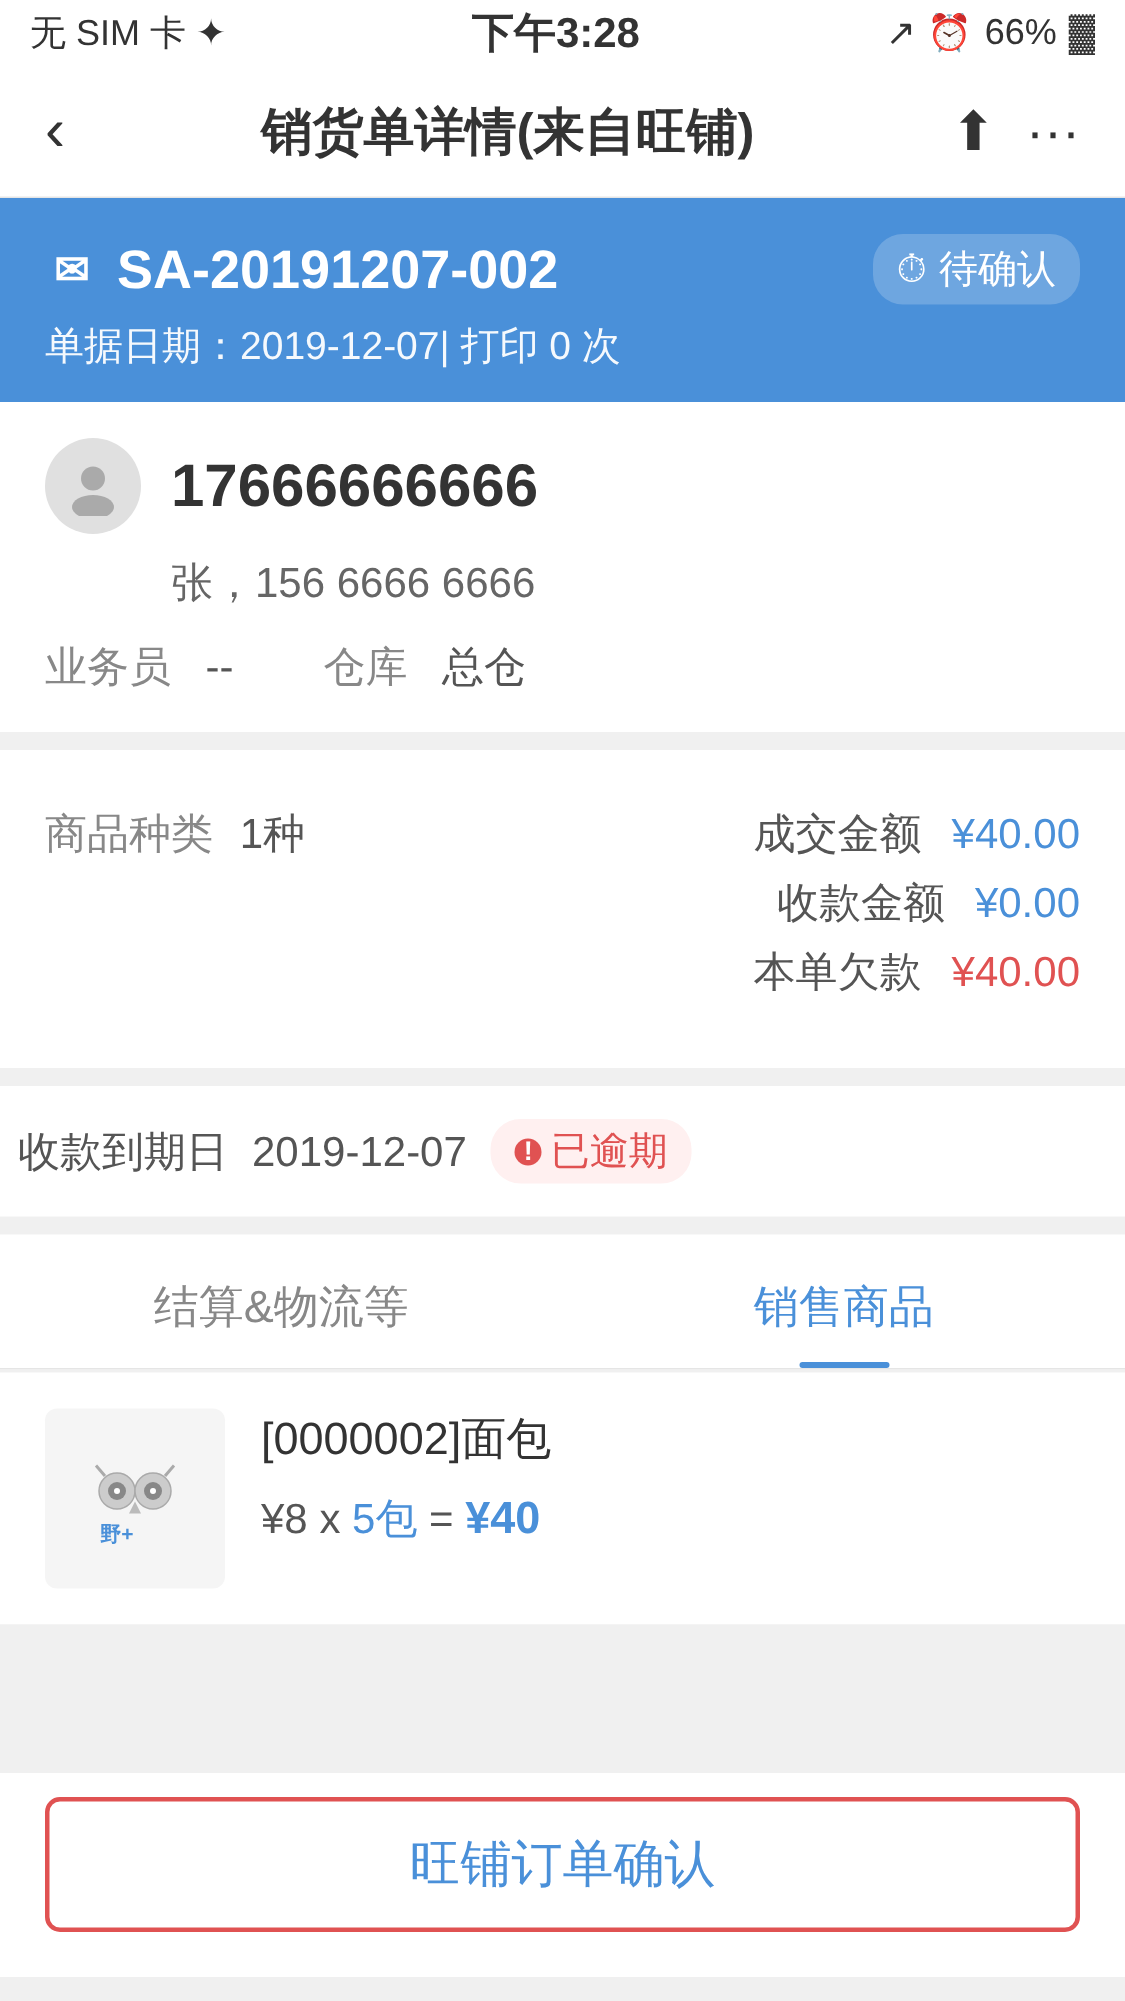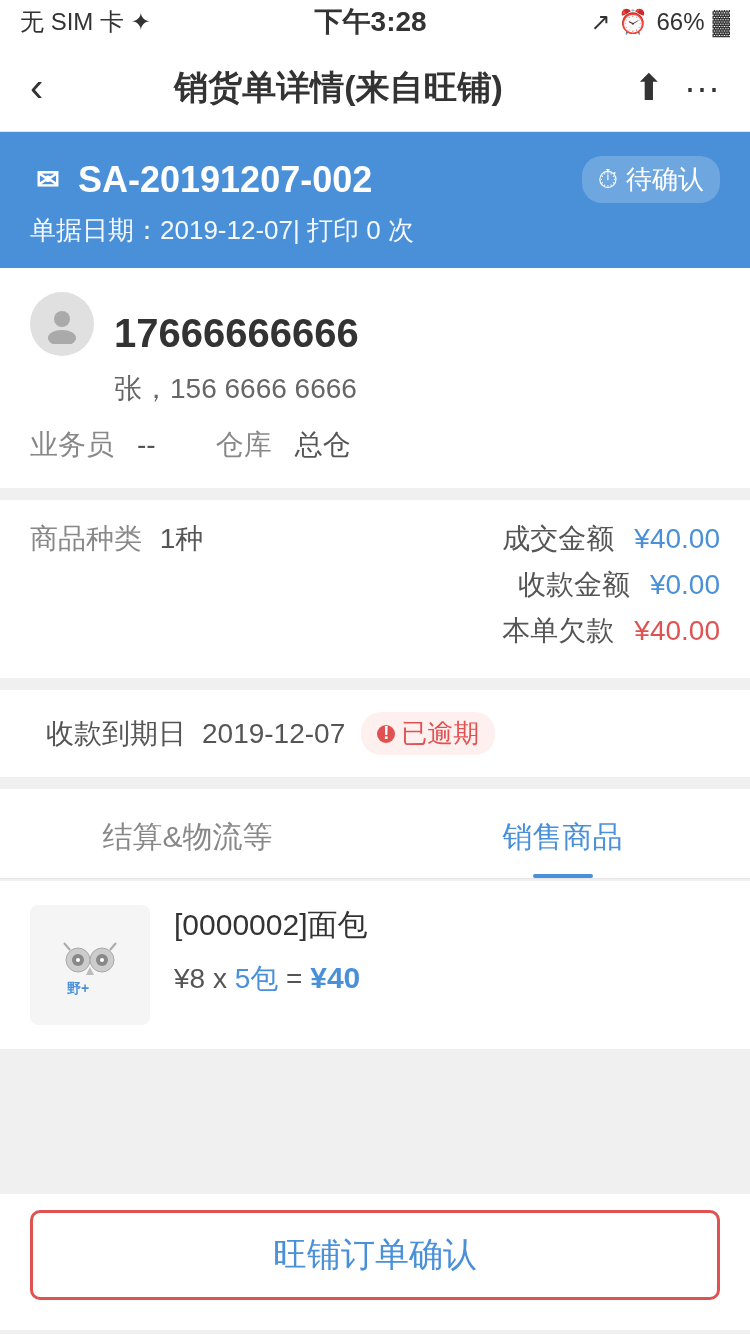--- a/index.html
+++ b/index.html
@@ -95,21 +95,21 @@
     }
 
     
     .customer-card {
       background: #fff;
       padding: 24px 30px;
       margin-bottom: 12px;
     }
     .customer-header {
       display: flex;
-      align-items: flex-end;
+      align-items: center;
       gap: 20px;
       margin-bottom: 14px;
     }
     .customer-avatar {
       width: 64px;
       height: 64px;
       border-radius: 50%;
       background: #e0e0e0;
       display: flex;
       align-items: center;
@@ -135,21 +135,21 @@
       font-size: 28px;
       color: #555;
       padding-left: 0;
     }
     .meta-item { display: flex; align-items: center; gap: 23px; }
     .meta-label { color: #888; }
 
     
     .summary-card {
       background: #fff;
-      padding: 20px 30px;
+      padding: 37px 30px;
       margin-bottom: 12px;
       display: flex;
       justify-content: space-between;
       align-items: flex-start;
     }
     .summary-left { font-size: 28px; color: #555; }
     .summary-left-label { color: #888; margin-right: 10px; }
     .summary-right { text-align: right; }
     .summary-row {
       display: flex;
@@ -159,21 +159,21 @@
       margin-bottom: 8px;
       font-size: 28px;
     }
     .summary-row-label { color: #555; }
     .amount-blue { color: #4a90d9; font-weight: 500; }
     .amount-red { color: #e05252; font-weight: 500; }
 
     
     .due-card {
       background: #fff;
-      padding: 22px 46px;
+      padding: 22px 12px;
       margin-bottom: 12px;
       display: flex;
       align-items: center;
       font-size: 28px;
       color: #555;
       gap: 16px;
     }
     .overdue-badge {
       background: #fff0f0;
       color: #e05252;
@@ -270,21 +270,21 @@
     
     .empty-area {
       background: #f0f0f0;
       flex: 1;
       min-height: 300px;
     }
 
     
     .bottom-bar {
       position: fixed;
-      bottom: 4px;
+      bottom: 16px;
       left: 0;
       width: 750px;
       background: #fff;
       padding: 16px 30px 30px;
     }
     .confirm-btn {
       width: 100%;
       height: 90px;
       border: 3px solid #e05252;
       border-radius: 10px;

